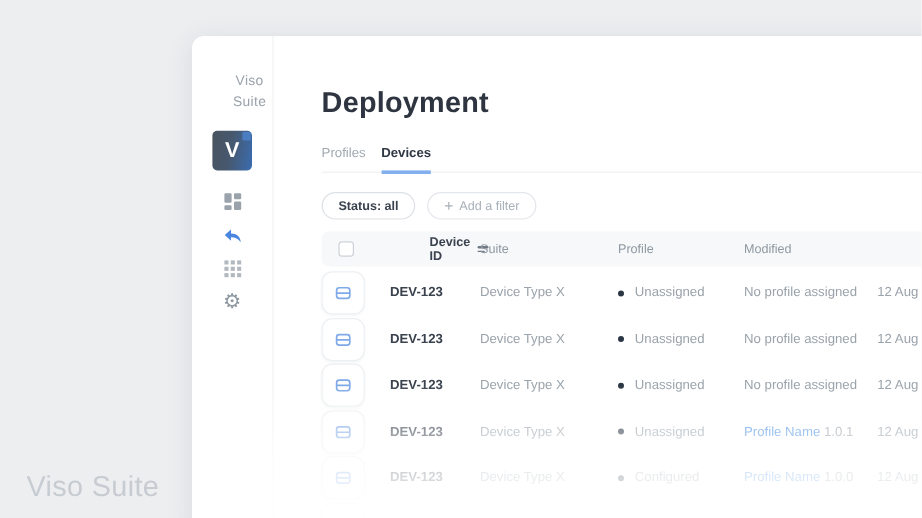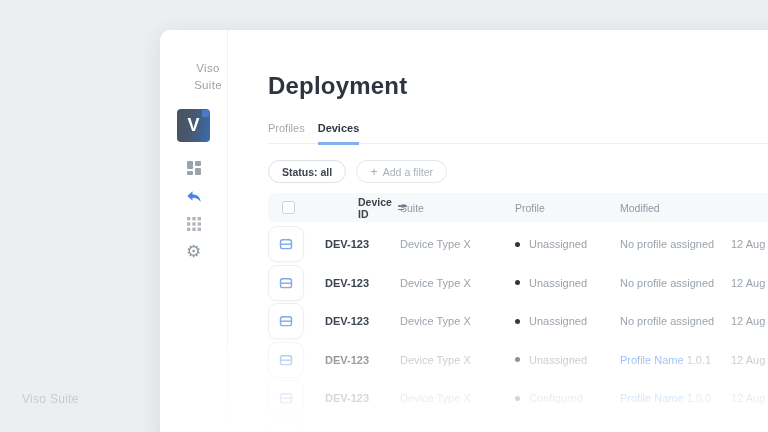--- a/index.html
+++ b/index.html
@@ -7,21 +7,21 @@
   body {
     font-family:"Liberation Sans", sans-serif;
     background:#edeef0;
     position:relative;
     color:#3a424e;
   }
 
   
   .watermark {
     position:absolute; left:22px; top:392px;
-    font-size:12px; color:#c7ccd2; font-weight:500; letter-spacing:.3px;
+    font-size:24px; color:#c7ccd2; font-weight:500; letter-spacing:.3px;
   }
 
   
   .card {
     position:absolute; left:160px; top:30px; right:-24px; bottom:-12px;
     background:#fff; border-radius:10px 0 0 0;
     box-shadow:0 4px 22px rgba(35,45,60,.10);
     display:flex;
   }
 

